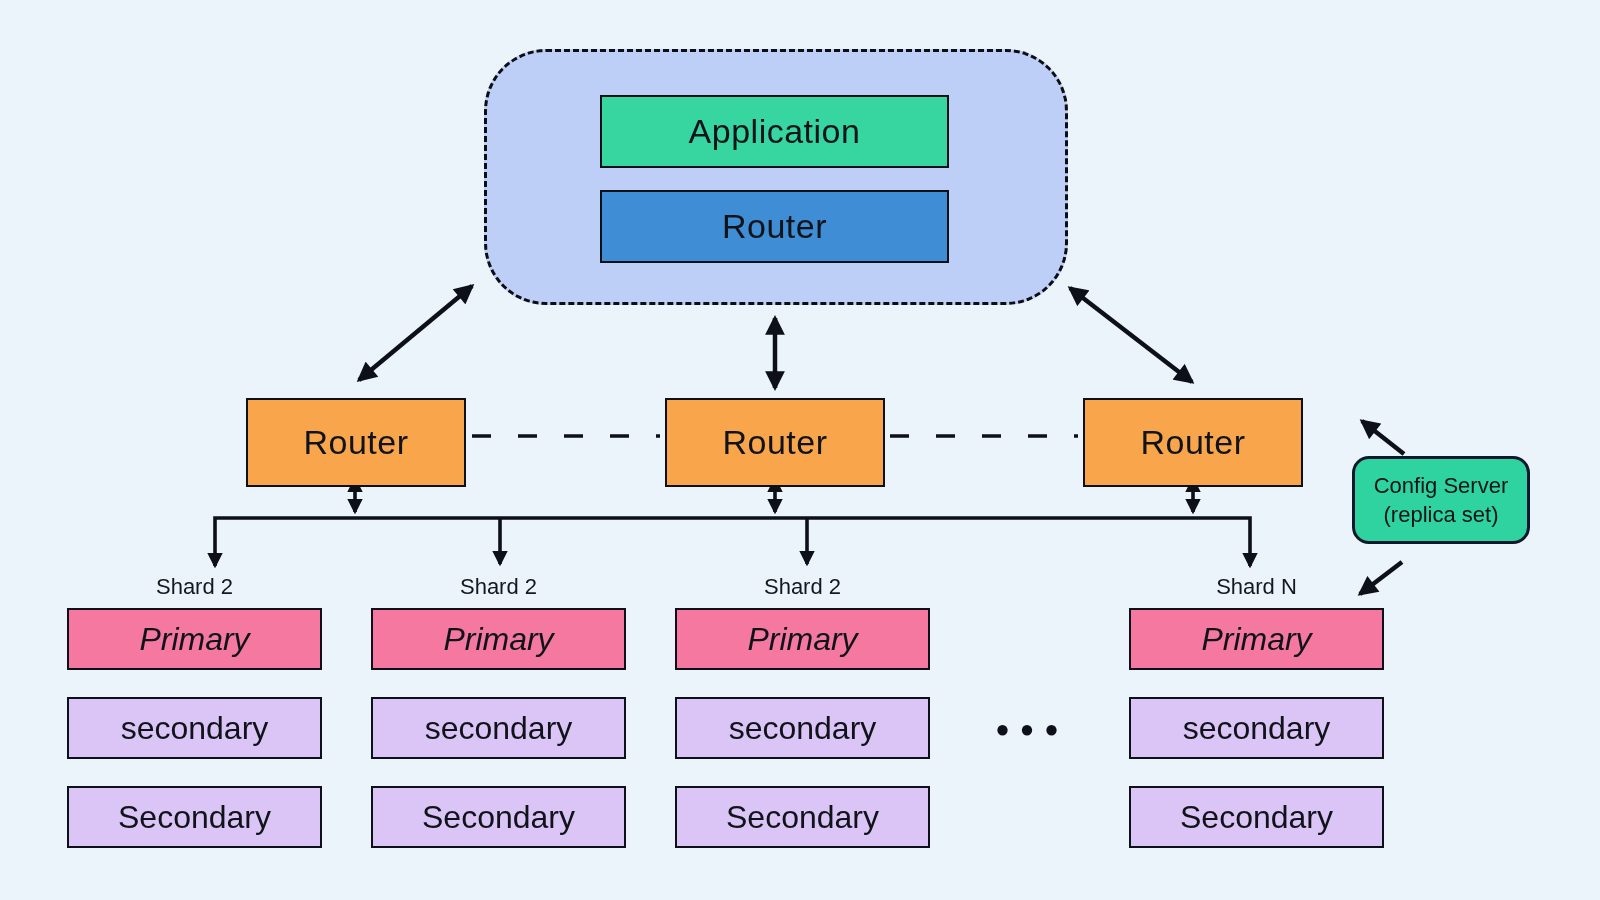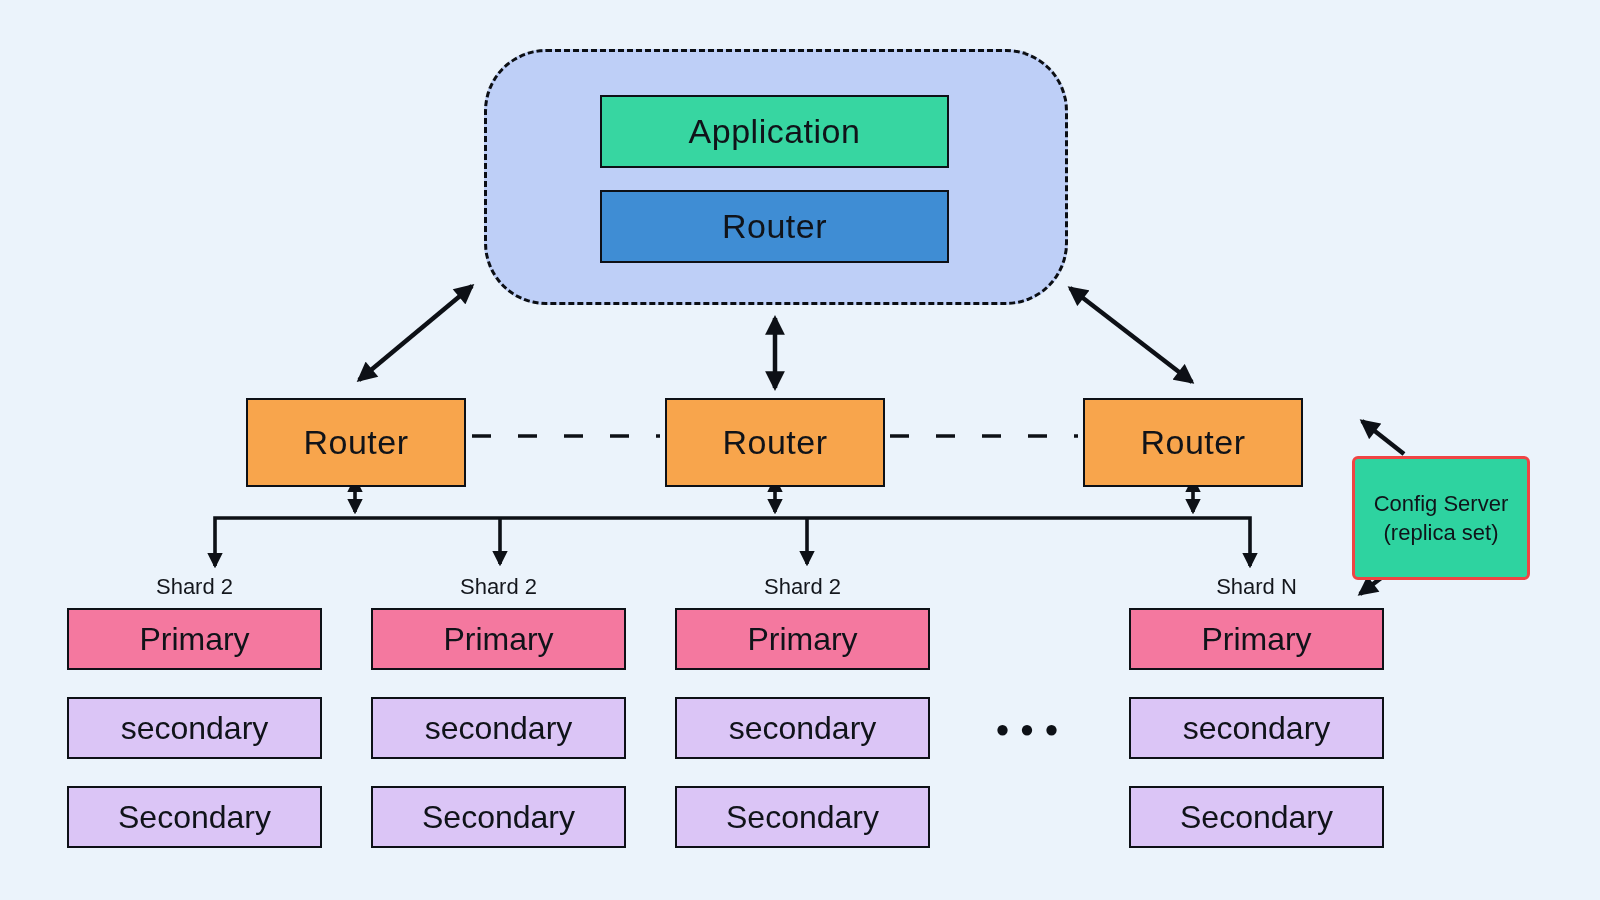--- a/index.html
+++ b/index.html
@@ -20,42 +20,42 @@
     background:#BECFF7;border:3.5px dashed #0B0E14;border-radius:62px;
     box-sizing:border-box;
   }
   .app-box{left:600px;top:95px;width:349px;height:73px;background:#37D6A1;}
   .driver-box{left:600px;top:190px;width:349px;height:73px;background:#3F8DD4;}
   .router-box{top:398px;width:220px;height:89px;background:#F8A54C;}
   .router-1{left:246px;}
   .router-2{left:665px;}
   .router-3{left:1083px;}
   .config-box{
-    position:absolute;left:1352px;top:456px;width:178px;height:124px;
-    background:#2ED3A0;border:3px solid #ef4444;border-radius:6px;
+    position:absolute;left:1352px;top:456px;width:178px;height:88px;
+    background:#2ED3A0;border:3px solid #0f172a;border-radius:17px;
     box-sizing:border-box;display:flex;flex-direction:column;
     align-items:center;justify-content:center;
     font-size:22px;line-height:29px;color:#101319;text-align:center;
   }
   .shard-col{position:absolute;top:574px;width:255px;height:276px;}
   .shard-col-1{left:67px;}
   .shard-col-2{left:371px;}
   .shard-col-3{left:675px;}
   .shard-col-4{left:1129px;}
   .shard-label{
     position:absolute;top:0;left:0;right:0;height:26px;line-height:26px;
     text-align:center;font-size:22px;color:#14171d;
   }
   .node{
     position:absolute;left:0;width:255px;height:62px;
     display:flex;align-items:center;justify-content:center;
     border:2.5px solid #0D1016;box-sizing:border-box;
     font-size:32px;color:#101319;
   }
-  .node-primary{top:34px;background:#F4789F;}
+  .node-primary{top:34px;background:#F4789F;font-style:italic;}
   .node-sec1{top:123px;background:#DBC5F6;}
   .node-sec2{top:212px;background:#DBC5F6;}
   .ellipsis{
     position:absolute;left:952px;top:710px;width:150px;height:38px;
     line-height:38px;text-align:center;font-size:24px;letter-spacing:10px;
     text-indent:10px;color:#0D1016;
   }
 </style>
 </head>
 <body>

